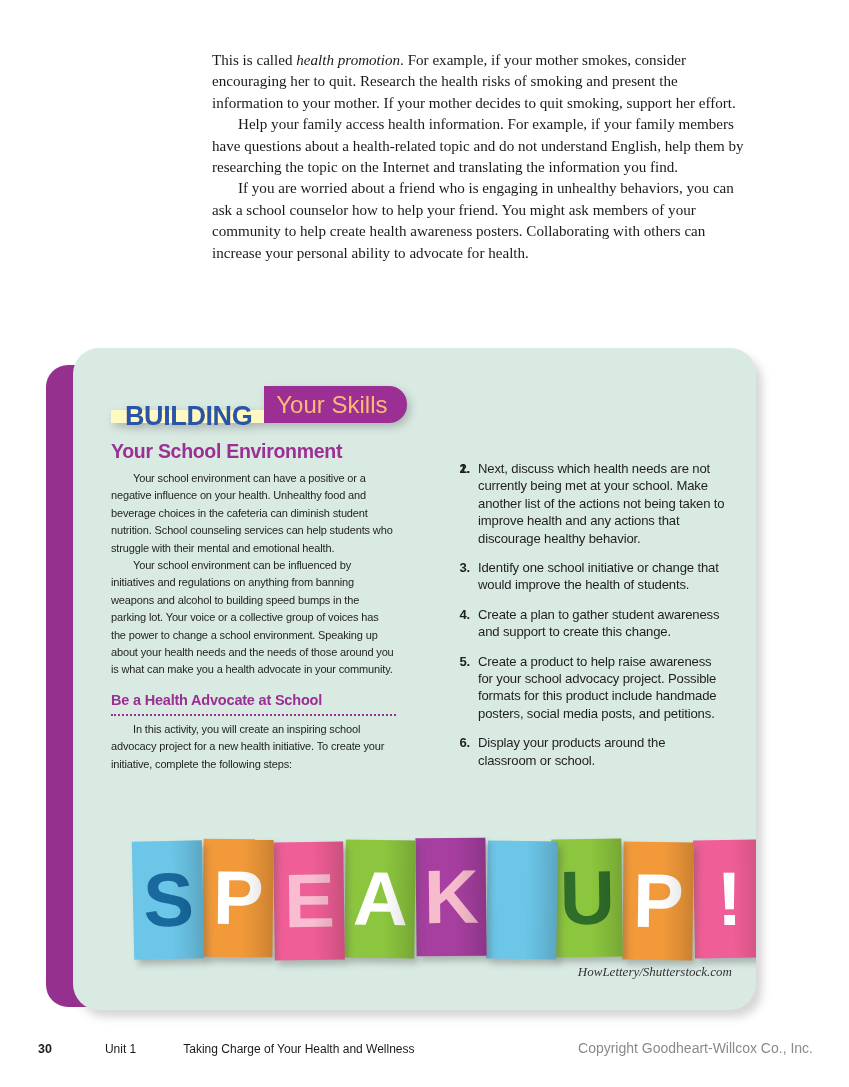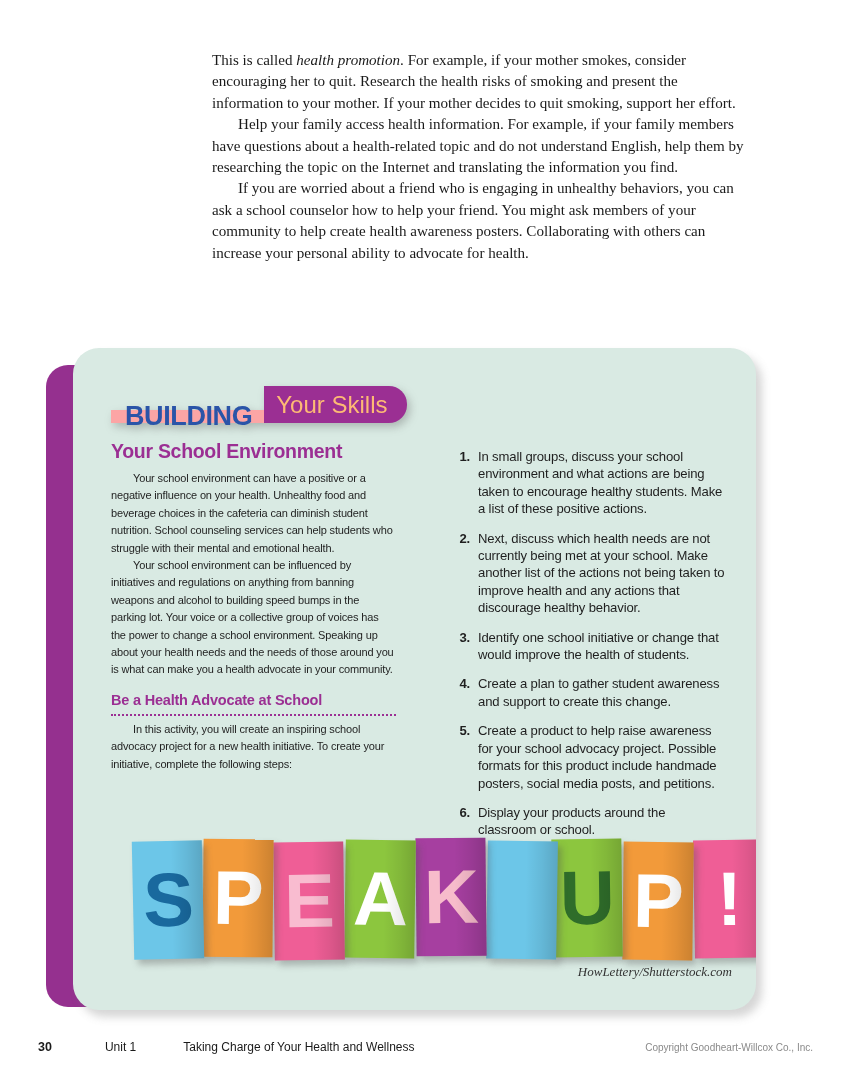--- a/index.html
+++ b/index.html
@@ -71,21 +71,21 @@
   .banner {
     position: absolute;
     left: 38px;
     top: 38px;
     height: 37px;
     display: flex;
     align-items: stretch;
     filter: drop-shadow(3px 4px 4px rgba(90,90,90,0.35));
   }
   .banner-green {
-    background: #fca5a5;
+    background: #fef9c3;
     display: flex;
     align-items: center;
     padding: 0 12px 0 14px;
     margin-top: 24px;
   }
   .banner-green .txt {
     font-family: "Liberation Sans", sans-serif;
     font-weight: bold;
     font-size: 27px;
     letter-spacing: -0.4px;
@@ -256,21 +256,21 @@
     font-size: 12px;
     color: #1a1a1a;
     margin-right: 10px;
   }
   #footer .chapter {
     font-size: 12px;
     color: #1a1a1a;
   }
   #footer .copyright {
     margin-left: auto;
-    font-size: 10px;
+    font-size: 14px;
     color: #8a8a8a;
     text-align: center;
   }
 </style>
 </head>
 <body>
 
 <div id="body-copy">
   <p>
     <span>This is called </span><em>health promotion</em><span>. For example, if your mother smokes, consider encouraging her to quit. Research the health risks of smoking and present the information to your mother. If your mother decides to quit smoking, support her effort.</span>
@@ -301,21 +301,21 @@
         <p class="indent">Your school environment can have a positive or a negative influence on your health. Unhealthy food and beverage choices in the cafeteria can diminish student nutrition. School counseling services can help students who struggle with their mental and emotional health.</p>
         <p class="indent">Your school environment can be influenced by initiatives and regulations on anything from banning weapons and alcohol to building speed bumps in the parking lot. Your voice or a collective group of voices has the power to change a school environment. Speaking up about your health needs and the needs of those around you is what can make you a health advocate in your community.</p>
         <div class="gap"></div>
         <h3 class="sub-title">Be a Health Advocate at School</h3>
         <div class="dotted-rule"></div>
         <p class="indent">In this activity, you will create an inspiring school advocacy project for a new health initiative. To create your initiative, complete the following steps:</p>
       </div>
 
       <div class="col-right">
         <ol class="steps" id="steps-list">
-            <li><span class="num">1.</span><span>In small groups, discuss your school environment and what actions are being taken to encourage healthy students. Make a list of these positive actions.</span></li>
+            <li><span class="num">1.</span></li>
             <li><span class="num">2.</span><span>Next, discuss which health needs are not currently being met at your school. Make another list of the actions not being taken to improve health and any actions that discourage healthy behavior.</span></li>
             <li><span class="num">3.</span><span>Identify one school initiative or change that would improve the health of students.</span></li>
             <li><span class="num">4.</span><span>Create a plan to gather student awareness and support to create this change.</span></li>
             <li><span class="num">5.</span><span>Create a product to help raise awareness for your school advocacy project. Possible formats for this product include handmade posters, social media posts, and petitions.</span></li>
             <li><span class="num">6.</span><span>Display your products around the classroom or school.</span></li>
           </ol>
       </div>
 
     </div>
 

